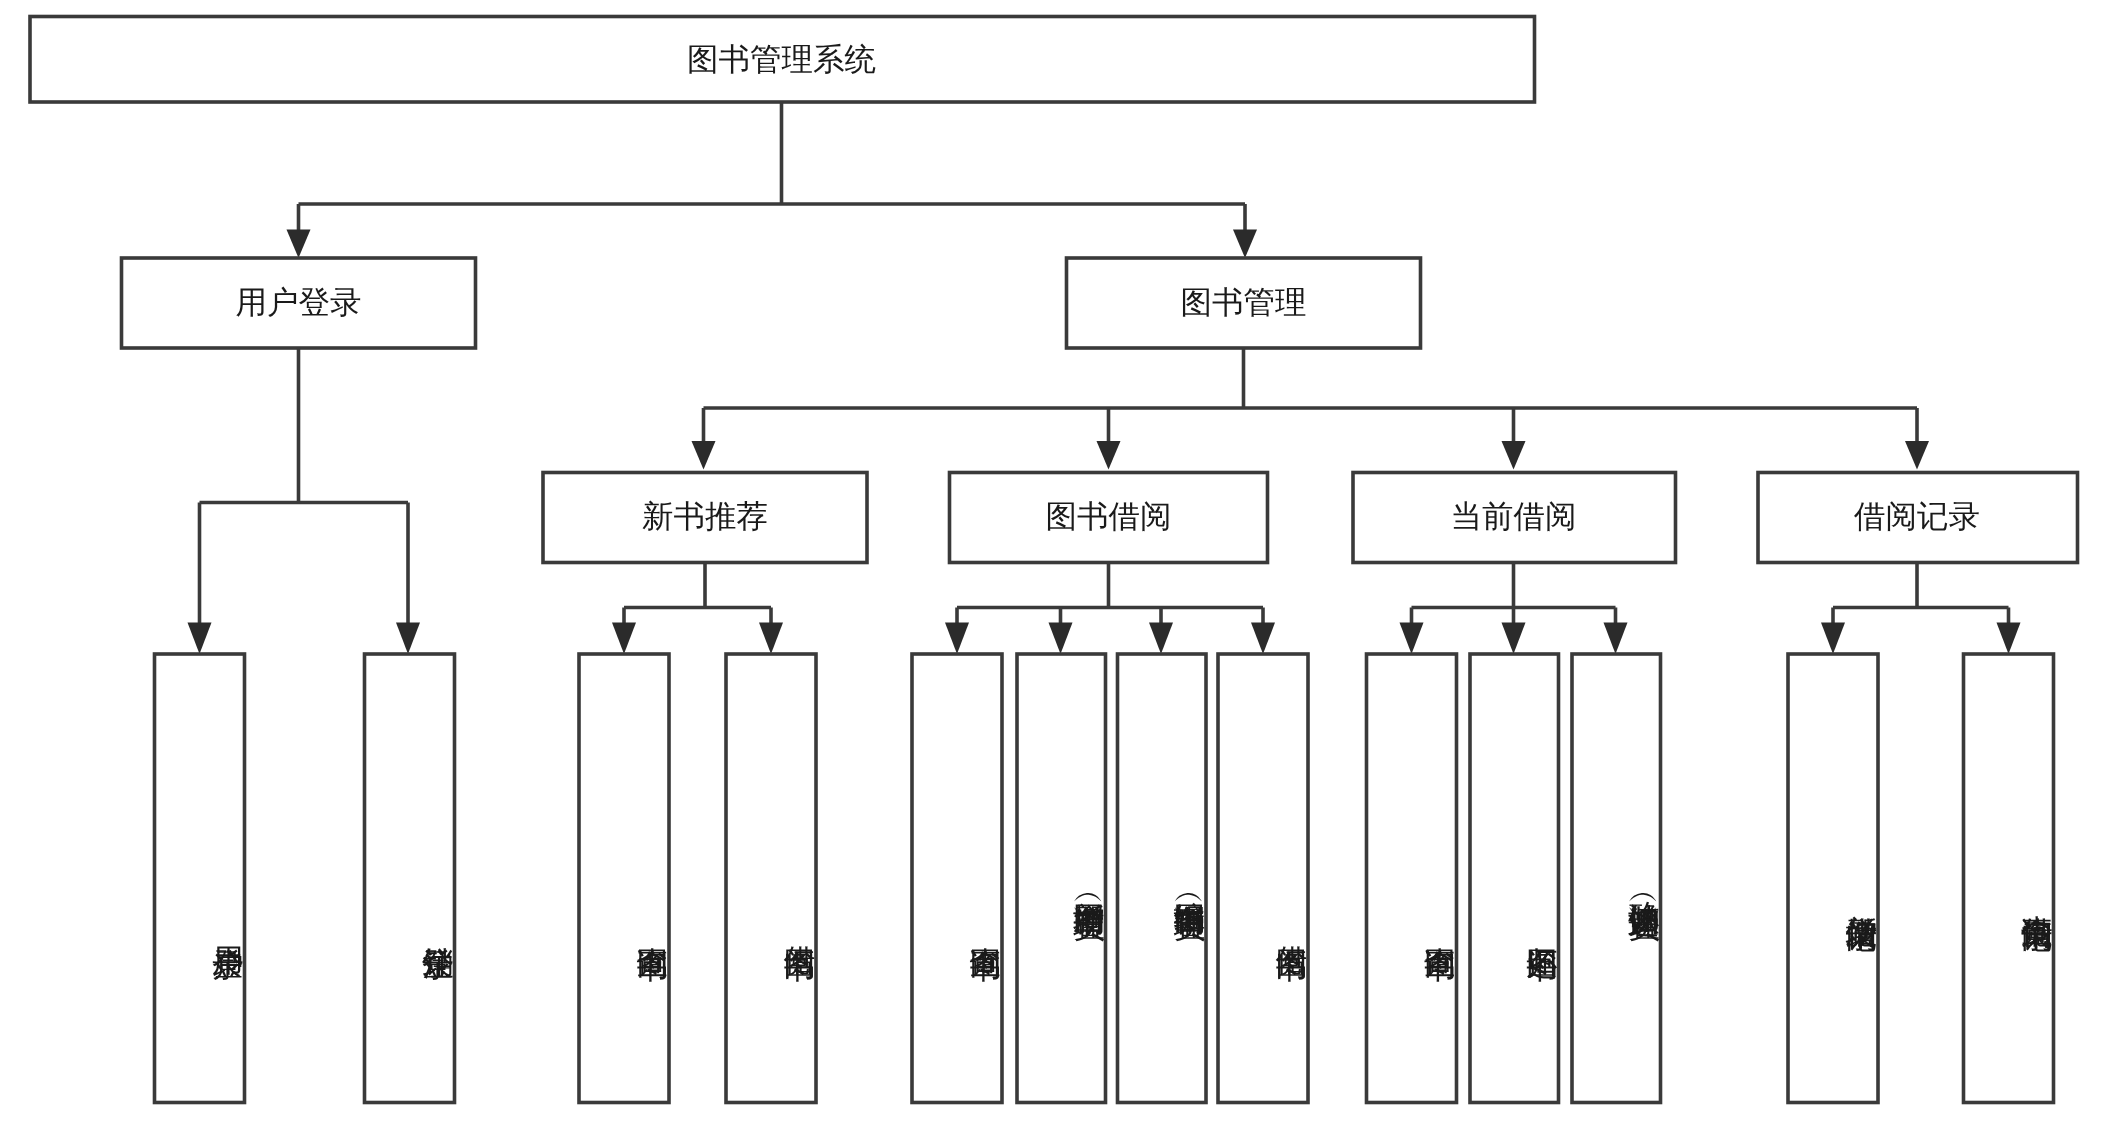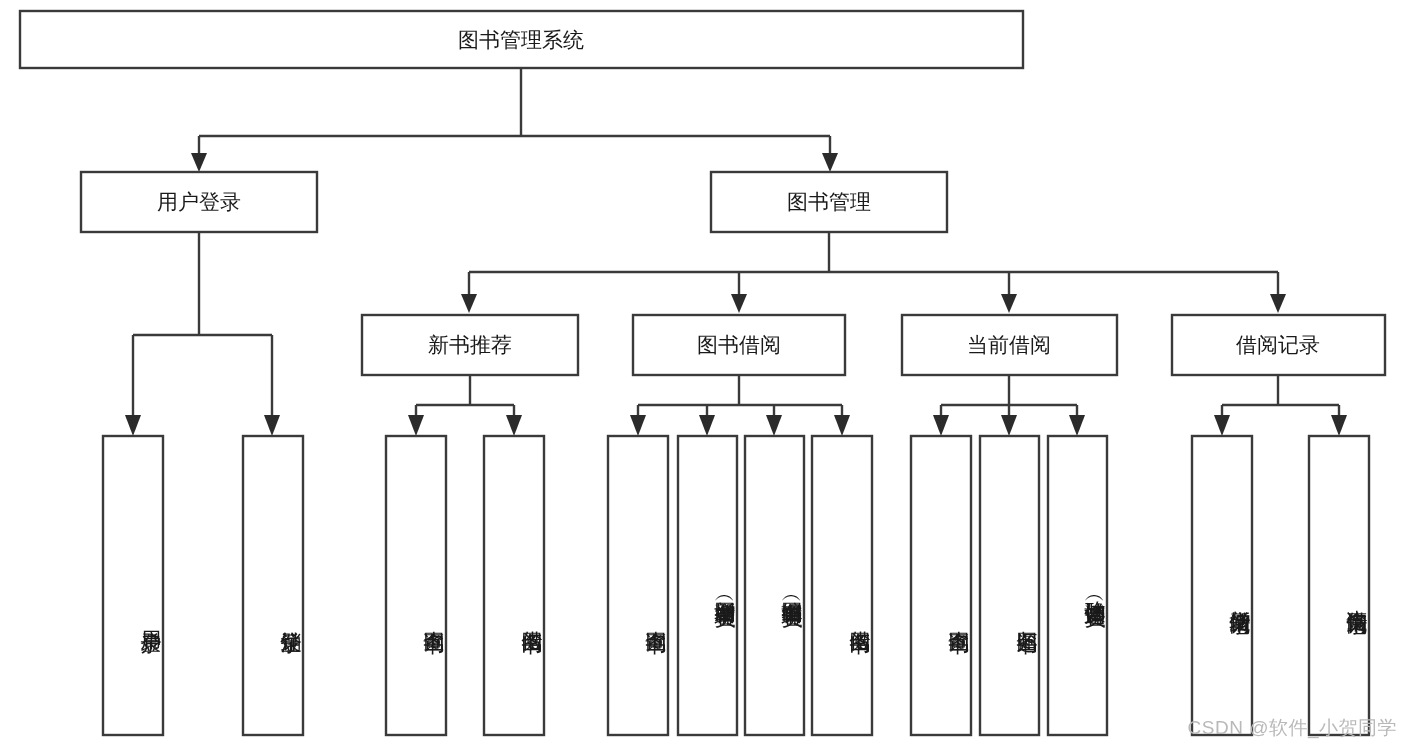--- a/index.html
+++ b/index.html
@@ -222,15 +222,14 @@
   <div class="node-label-v" style="left:745px; top:441px; width:59px; height:294px;">编辑图书（管理员）</div>
   <div class="node-label-v" style="left:812px; top:496px; width:60px; height:239px;">借阅图书</div>
 
   <div class="node-label-v" style="left:911px; top:496px; width:60px; height:239px;">查询图书</div>
   <div class="node-label-v" style="left:980px; top:496px; width:59px; height:239px;">归还图书</div>
   <div class="node-label-v" style="left:1048px; top:441px; width:59px; height:294px;">确认归还（管理员）</div>
 
   <div class="node-label-v" style="left:1192px; top:456px; width:60px; height:279px;">新增借阅记录</div>
   <div class="node-label-v" style="left:1309px; top:456px; width:60px; height:279px;">查询借阅记录</div>
 
-  <div class="watermark">CSDN @软件_小贺同学</div>
 
 </div>
 
 </body></html>

